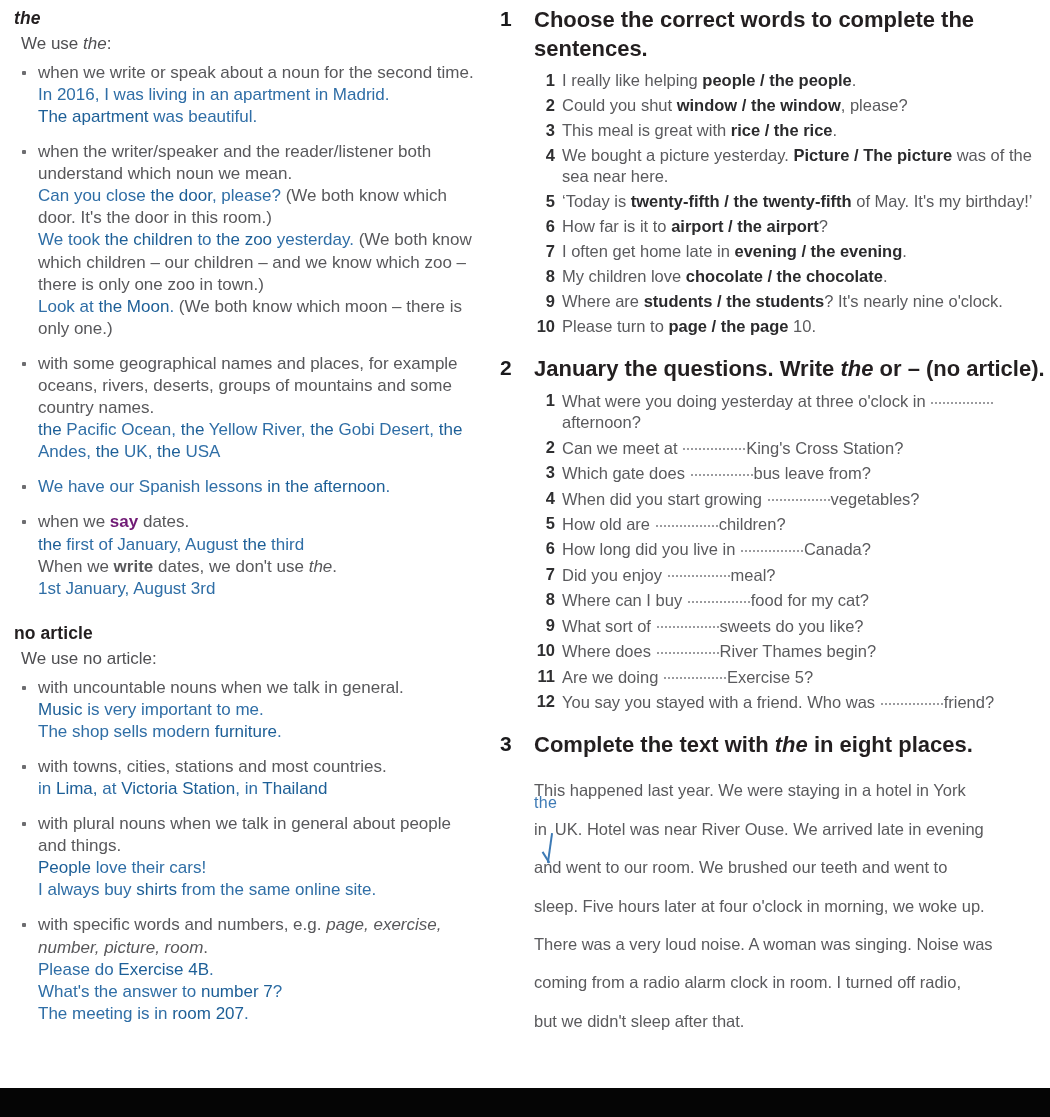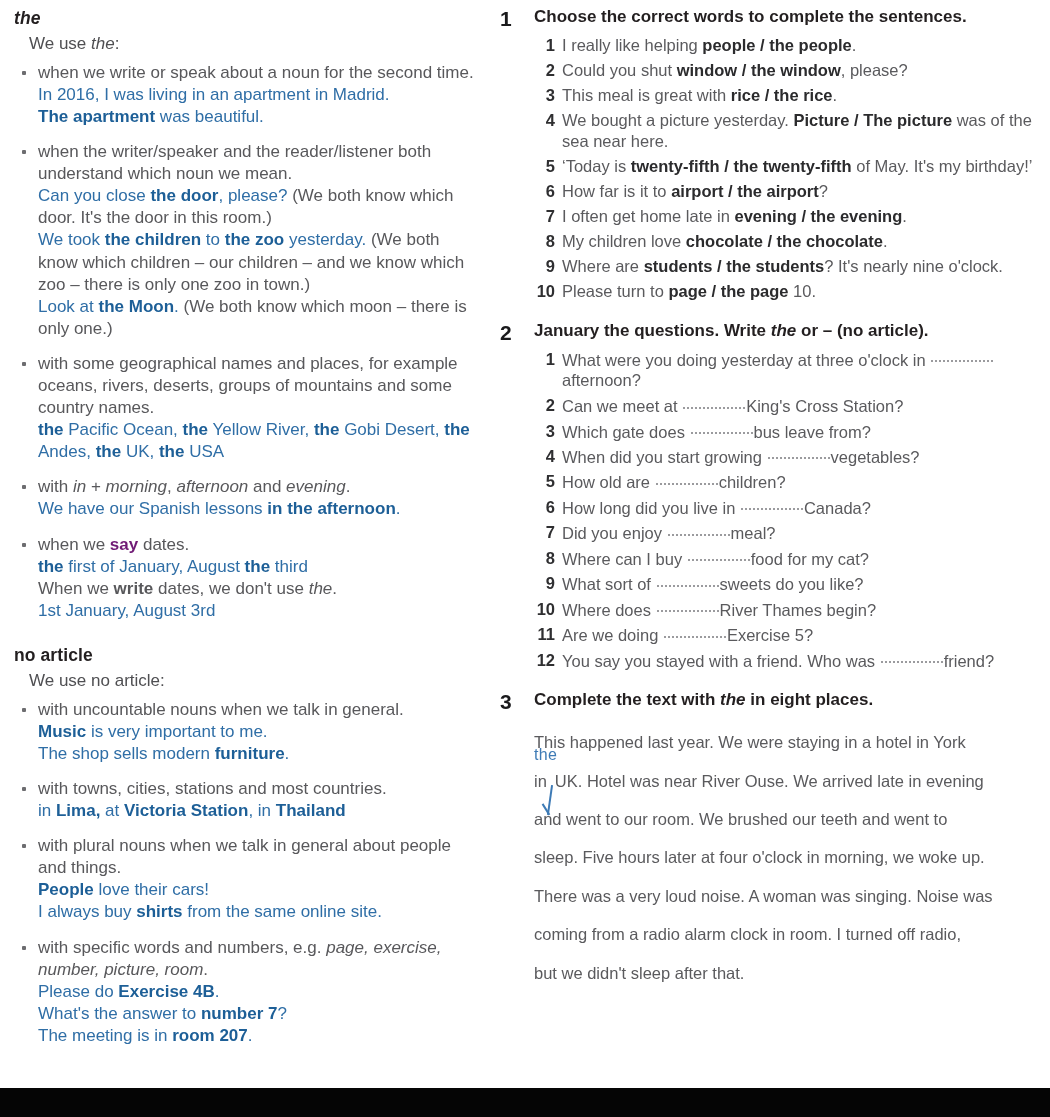--- a/index.html
+++ b/index.html
@@ -43,21 +43,21 @@
     font-weight: bold;
     font-style: italic;
     color: #231f20;
     margin: 0 0 4px 0;
     letter-spacing: .1px;
   }
   .gram-title.upright { font-style: normal; }
   .lead {
     font-size: 17px;
     color: #4f4f52;
-    margin: 0 0 7px 15px;
+    margin: 0 0 7px 7px;
     line-height: 1.28;
   }
   .lead .it { font-style: italic; }
 
   ul.rules {
     list-style: none;
     margin: 0;
     padding: 0;
   }
   ul.rules > li {
@@ -78,41 +78,41 @@
     background: #6d6d70;
     border-radius: 1px;
   }
   .rule-text { color: #58585b; }
   .rule-text .it { font-style: italic; }
   .rule-text .bd { font-weight: bold; color: #701a75; }
   .ex {
     color: #2f6ea6;
     display: block;
   }
-  .ex .b { font-weight: bold; color: #1d5f97; margin-top: 8px; }
+  .ex .b { font-weight: normal; color: #1d5f97; margin-top: 8px; }
   .ex .g { color: #58585b; }
   .section-gap { height: 10px; }
 
   
   .exercise {
     display: flex;
     margin-bottom: 14px;
   }
   .ex-num {
     width: 34px;
     flex: 0 0 34px;
     font-size: 21px;
     font-weight: bold;
     color: #1a1a1c;
     line-height: 1.1;
     padding-top: 1px;
   }
   .ex-body { flex: 1 1 auto; }
   .ex-rubric {
-    font-size: 17px;
+    font-size: 22px;
     font-weight: bold;
     color: #231f20;
     margin: 0 0 7px 0;
     line-height: 1.3;
   }
   .ex-rubric .it { font-style: italic; }
 
   ol.qlist {
     list-style: none;
     margin: 0;
@@ -223,21 +223,21 @@
       <div class="gram-title">the</div>
 
       <p class="lead">
         <span>We use </span><span class="it">the</span><span>:</span>
       </p>
 
       <ul class="rules" id="rules-the">
           <li><span class="rule-text">when we write or speak about a noun for the second time.</span><span class="ex"><span>In 2016, I was living in an apartment in Madrid.</span></span><span class="ex"><span class="b">The apartment</span><span> was beautiful.</span></span></li>
           <li><span class="rule-text">when the writer/speaker and the reader/listener both understand which noun we mean.</span><span class="ex"><span>Can you close </span><span class="b">the door</span><span>, please? </span><span class="g">(We both know which door. It's the door in this room.)</span></span><span class="ex"><span>We took </span><span class="b">the children</span><span> to </span><span class="b">the zoo</span><span> yesterday. </span><span class="g">(We both know which children – our children – and we know which zoo – there is only one zoo in town.)</span></span><span class="ex"><span>Look at </span><span class="b">the Moon</span><span>. </span><span class="g">(We both know which moon – there is only one.)</span></span></li>
           <li><span class="rule-text">with some geographical names and places, for example oceans, rivers, deserts, groups of mountains and some country names.</span><span class="ex"><span class="b">the</span><span> Pacific Ocean, </span><span class="b">the</span><span> Yellow River, </span><span class="b">the</span><span> Gobi Desert, </span><span class="b">the</span><span> Andes, </span><span class="b">the</span><span> UK, </span><span class="b">the</span><span> USA</span></span></li>
-          <li><span class="rule-text"><span>with </span><span class="it">in</span><span> + </span><span class="it">morning</span><span>, </span><span class="it">afternoon</span><span> and </span><span class="it">evening</span><span>.</span></span><span class="ex"><span>We have our Spanish lessons </span><span class="b">in the afternoon</span><span>.</span></span></li>
+          <li><span class="ex"><span>We have our Spanish lessons </span><span class="b">in the afternoon</span><span>.</span></span></li>
           <li><span class="rule-text"><span>when we </span><span class="bd">say</span><span> dates.</span></span><span class="ex"><span class="b">the</span><span> first of January, August </span><span class="b">the</span><span> third</span></span><span class="ex"><span class="g">When we </span><span class="g" style="font-weight: bold;">write</span><span class="g"> dates, we don't use </span><span class="g" style="font-style: italic;">the</span><span class="g">.</span></span><span class="ex"><span>1st January, August 3rd</span></span></li>
         </ul>
 
       <div class="section-gap"></div>
 
       <div class="gram-title upright">no article</div>
 
       <p class="lead">We use no article:</p>
 
       <ul class="rules" id="rules-noart">

